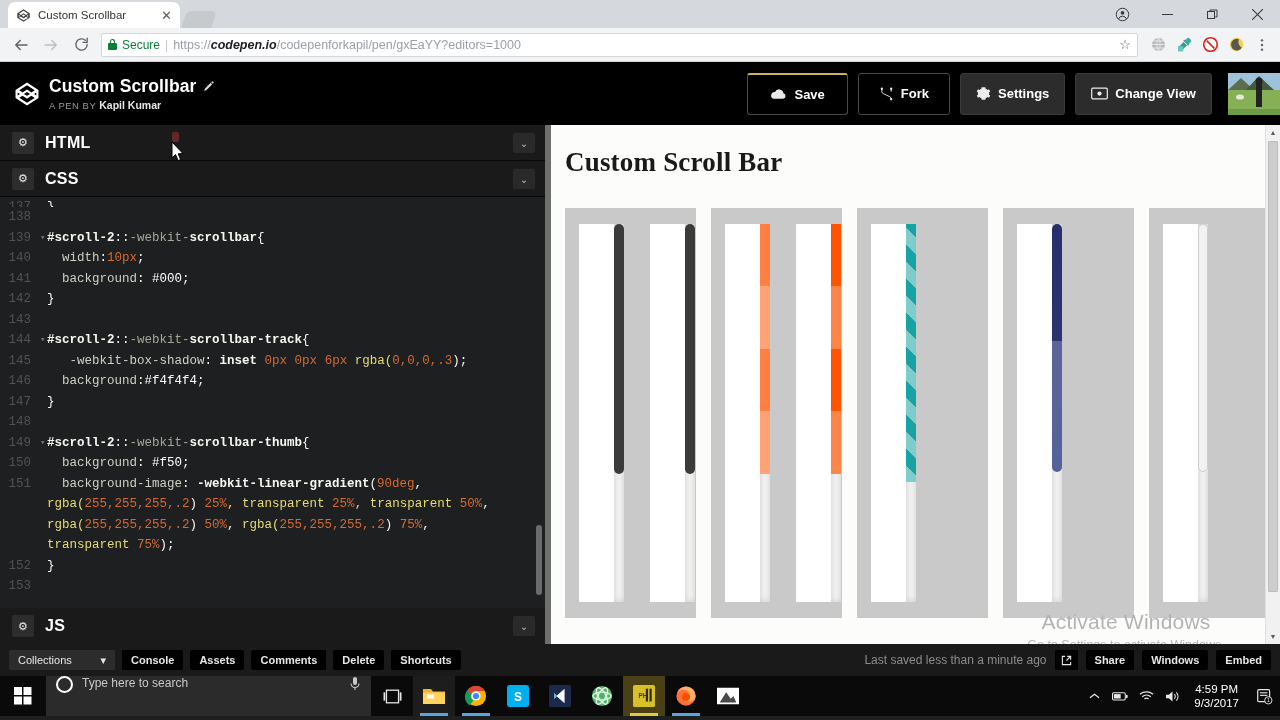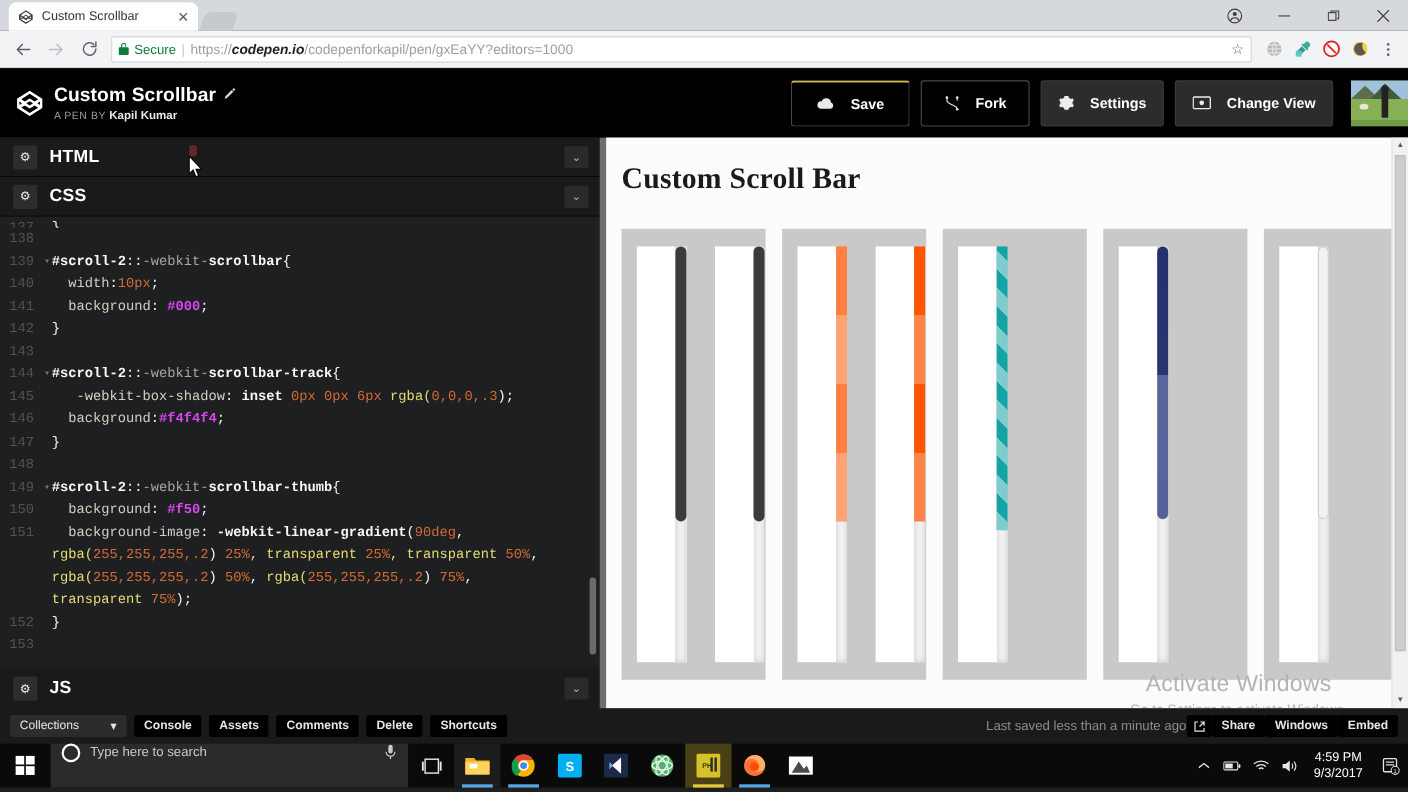--- a/index.html
+++ b/index.html
@@ -75,21 +75,21 @@
   .pen-title{ color:#fff; font-size:17.5px; font-weight:700; letter-spacing:.1px;}
   .pencil{ color:#ccc; font-size:11px; }
   .pen-by{ font-size:9.5px; color:#9a9a9a; letter-spacing:.5px; }
   .pen-by b{ color:#e6e6e6; font-weight:700; letter-spacing:0; font-size:10.5px;}
   .pen-actions{
     position:absolute; right:0; top:0; height:63px;
     display:flex; align-items:center; gap:10px; padding-right:0;
   }
   .btn{
     height:42px; border-radius:3px; background:#2c2c2c;
-    color:#fff; display:flex; align-items:center; justify-content:center; gap:14px;
+    color:#fff; display:flex; align-items:center; justify-content:center; gap:7px;
     font-size:13px; font-weight:700; padding:0 15px; cursor:pointer;
     border:1px solid #3a3a3a;
   }
   .btn.save{ background:#000; border:1px solid #4a4a4a; border-top:2px solid #c9b458; padding:0 22px;}
   .btn.fork{ background:#000; border:1px solid #4a4a4a; padding:0 20px;}
   .btn svg{ display:block; }
   .avatar-thumb{
     width:52px;height:42px; margin-left:6px; overflow:hidden; flex:0 0 52px;
   }
 
@@ -128,21 +128,21 @@
   .fold{ width:7px; flex:0 0 7px; color:#6e7270; font-size:9px; }
   .ctext{ flex:1; color:#d8d8d8; }
   .wrapline .lnum{ color:transparent; }
   
   .t-sel{ color:#f8f8f2; font-weight:700; }
   .t-prop{ color:#cfcfc2; }
   .t-pseudo{ color:#a6a699; }
   .t-orange{ color:#d46a34; }
   .t-kw{ color:#e6db74; }
   .t-punct{ color:#f8f8f2; }
-  .t-hex{ color:#d946ef; font-weight:700;}
+  .t-hex{ color:#ffffff; font-weight:400;}
 
   .ed-scrollbar{
     position:absolute; right:3px; top:0; width:6px; height:100%;
   }
   .ed-thumb{
     position:absolute; right:0; width:6px; background:#6b6b6b; border-radius:3px;
   }
 
   .splitter{ width:6px; background:#6e706e; }
 
@@ -205,21 +205,21 @@
     padding:0 9px; gap:7px; position:relative;text-align:center;
   }
   .fbtn{
     height:20px; background:#000; color:#e6e6e6; font-size:11px; font-weight:700;
     border-radius:2px; display:flex; align-items:center; padding:0 9px; cursor:pointer;
   }
   .fbtn.collections{
     background:#2c2c2c; width:106px; justify-content:space-between; font-weight:400;
   }
   .fright{
-    position:absolute; right:9px; display:flex; align-items:center; 
+    position:absolute; right:9px; display:flex; align-items:center; gap:8px;
   }
   .saved-txt{ color:#8c8c8c; font-size:12px; }
 
   
   .taskbar{
     height:40px; background:#0a0a0a; display:flex; align-items:center; position:relative;
   }
   .start{ width:46px;height:40px;display:flex;align-items:center;justify-content:center; }
   .searchbox{
     width:325px; height:40px; background:#2b2b2b; display:flex; align-items:flex-start;

